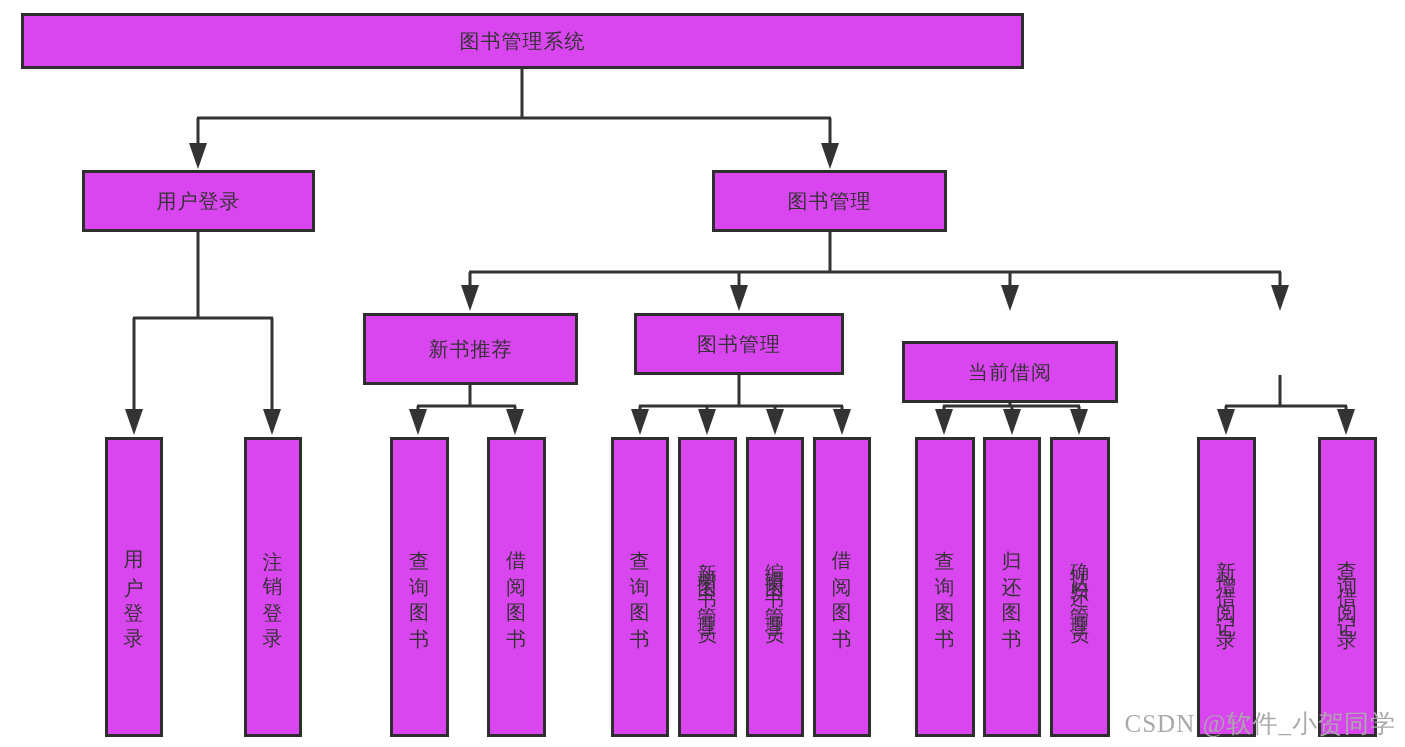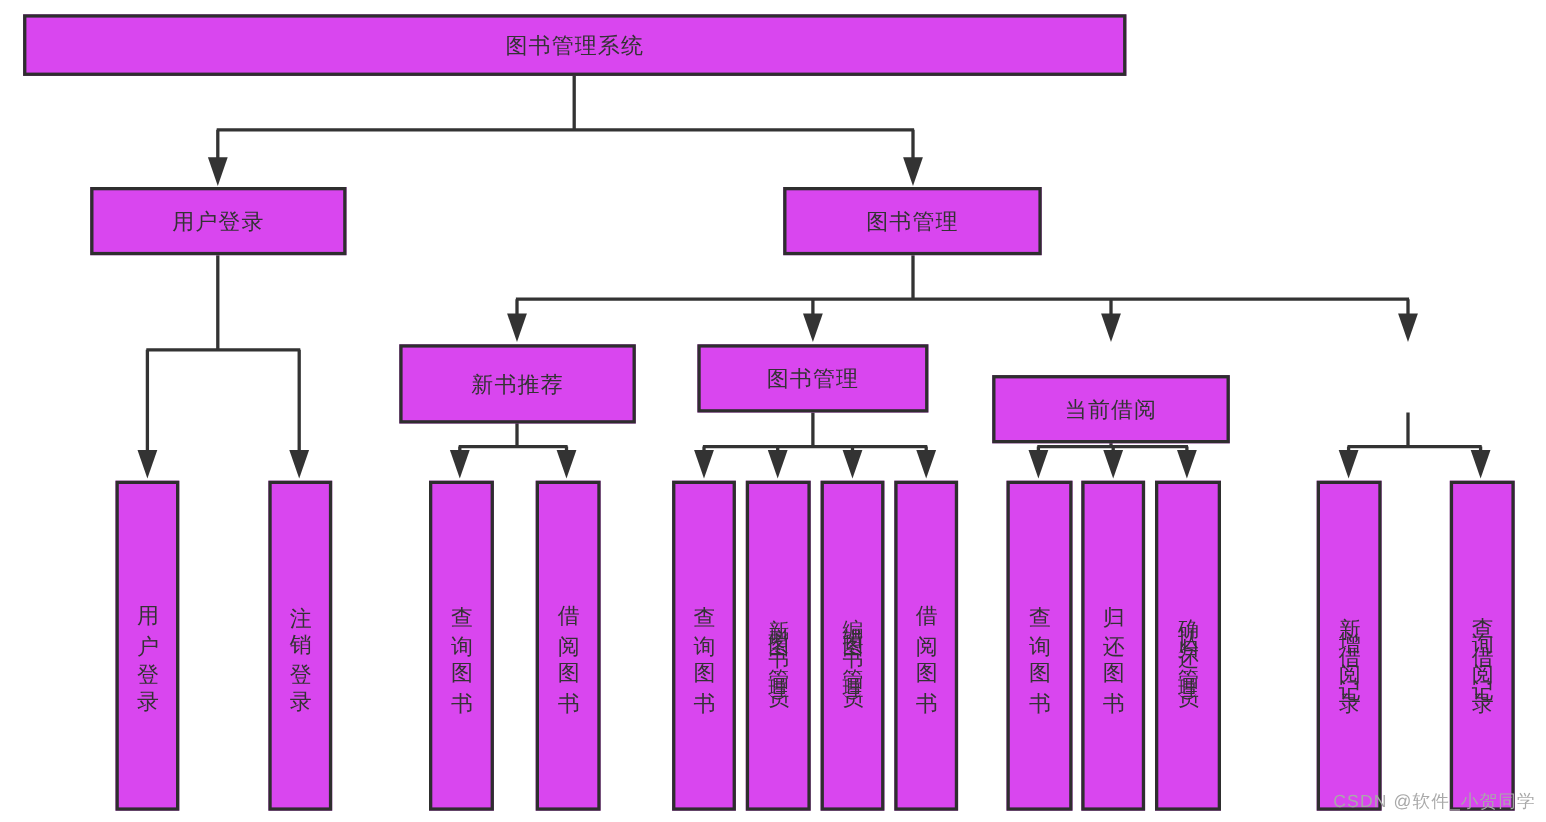--- a/index.html
+++ b/index.html
@@ -42,25 +42,26 @@
     white-space: nowrap;
     line-height: 1;
   }
   .ls4 { letter-spacing: 26px; }
   .ls6 { letter-spacing: 14px; }
   .ls9 { letter-spacing: 9px; font-size: 19px; }
   .watermark {
     position: absolute;
     right: 9px;
     bottom: 7px;
-    font-size: 16px;
+    font-size: 25px;
     color: var(--c-watermark);
     letter-spacing: 1px;
     z-index: 5;
     white-space: nowrap;
+    font-family: Liberation Serif, serif;
   }
 </style>
 </head>
 <body>
 
 <div class="canvas">
 
   <svg class="connectors" viewBox="0 0 1405 747" xmlns="http://www.w3.org/2000/svg">
     <g stroke="currentColor" stroke-width="3" fill="none">
 

